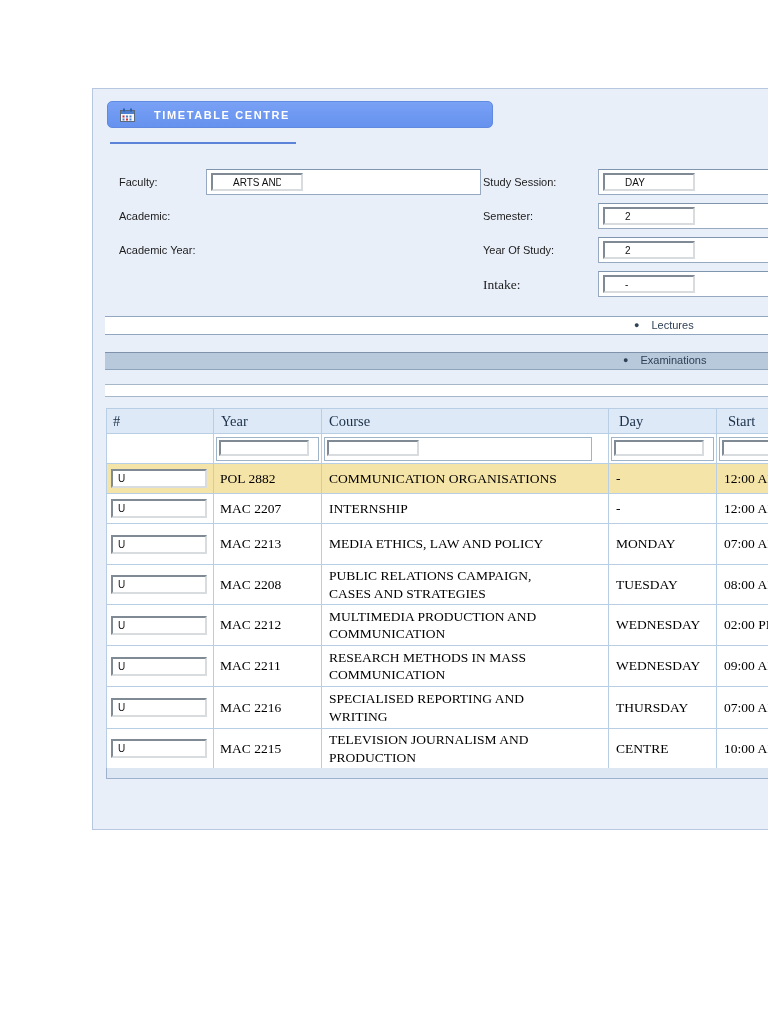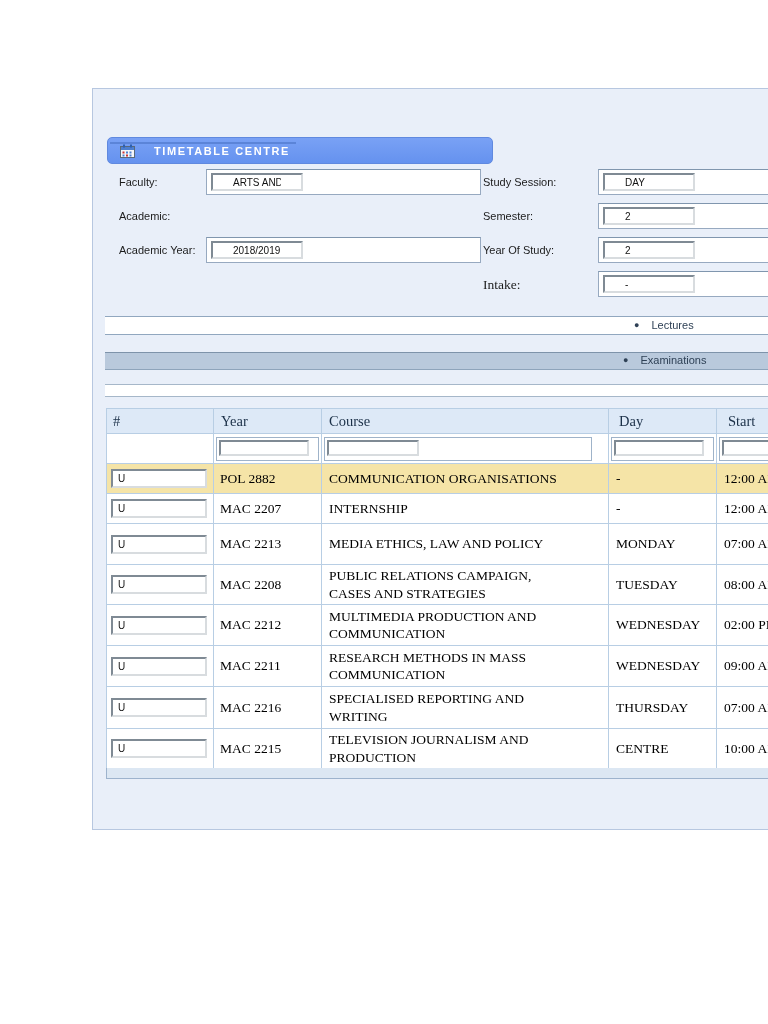--- a/index.html
+++ b/index.html
@@ -12,21 +12,21 @@
     border:1px solid #b7c7e0;
     overflow:hidden;
   }
 
   
   .titlebar {
     position:absolute; left:14px; top:12px; width:386px; height:27px;
     border-radius:5px;
     background:linear-gradient(var(--titlebar_blue,#79a1f5),#6592ef);
     border:1px solid #6089df;
-    display:flex; align-items:center;margin-top:36px;
+    display:flex; align-items:center;
   }
   .title-icon { margin-left:12px; display:inline-block; width:15px; height:14px; }
   .title-text {
     margin-left:19px; color:#ffffff; font-weight:bold; font-size:11px;
     letter-spacing:1.6px; font-family:"Liberation Sans",sans-serif;
   }
   .title-underline {
     position:absolute; left:17px; top:53px; width:186px; height:2px; background:#5b84d8;
   }
 
@@ -136,23 +136,20 @@
     <span class="flabel flabel-left">Faculty:</span>
     <div class="field-outer field-outer-left">
       <input class="win-input" value="ARTS AND SOCI" style="">
     </div>
   </div>
   <div class="form-row r2">
     <span class="flabel flabel-left">Academic:</span>
   </div>
   <div class="form-row r3">
     <span class="flabel flabel-left">Academic Year:</span>
-    <div class="field-outer field-outer-left">
-      <input class="win-input" value="2018/2019" style="">
-    </div>
   </div>
 
   <div class="form-row r1">
     <span class="flabel flabel-right">Study Session:</span>
     <div class="field-outer field-outer-right">
       <input class="win-input" value="DAY" style="">
     </div>
   </div>
   <div class="form-row r2">
     <span class="flabel flabel-right">Semester:</span>

